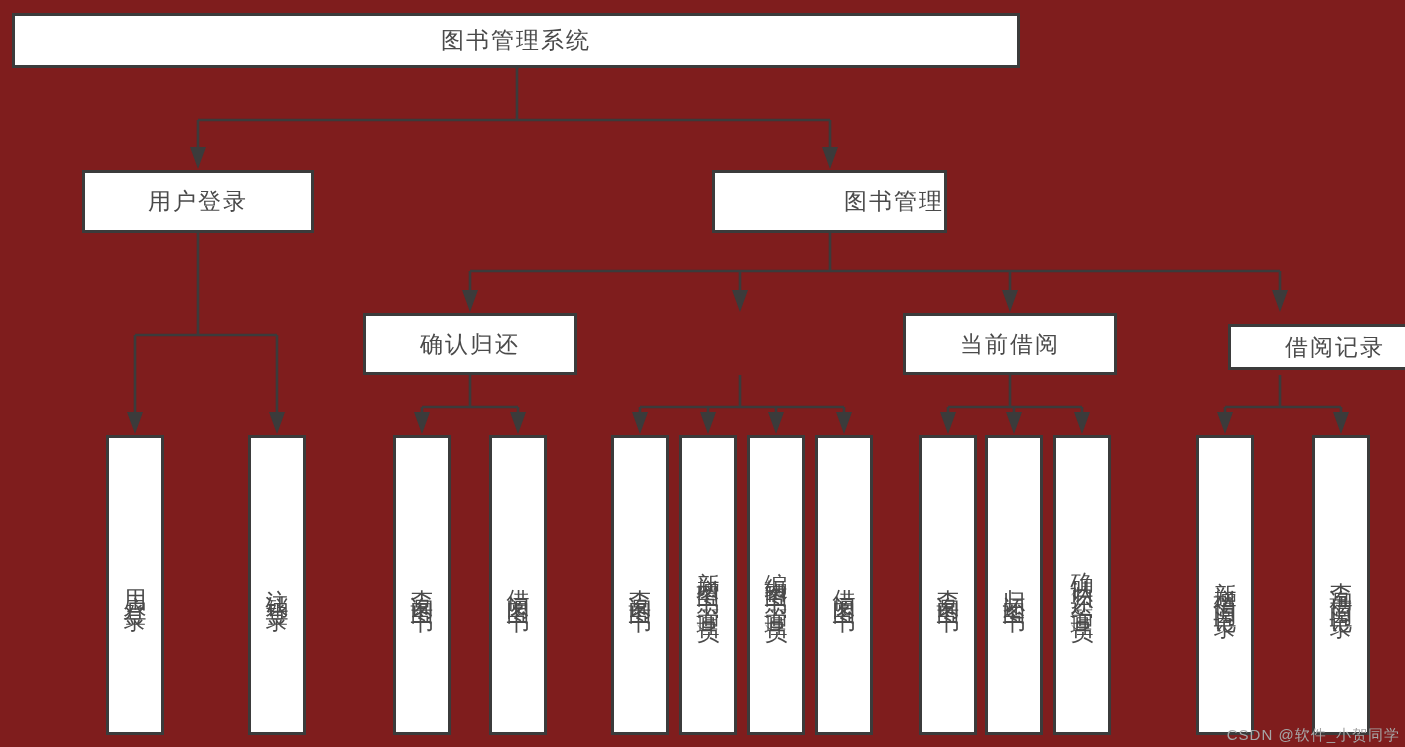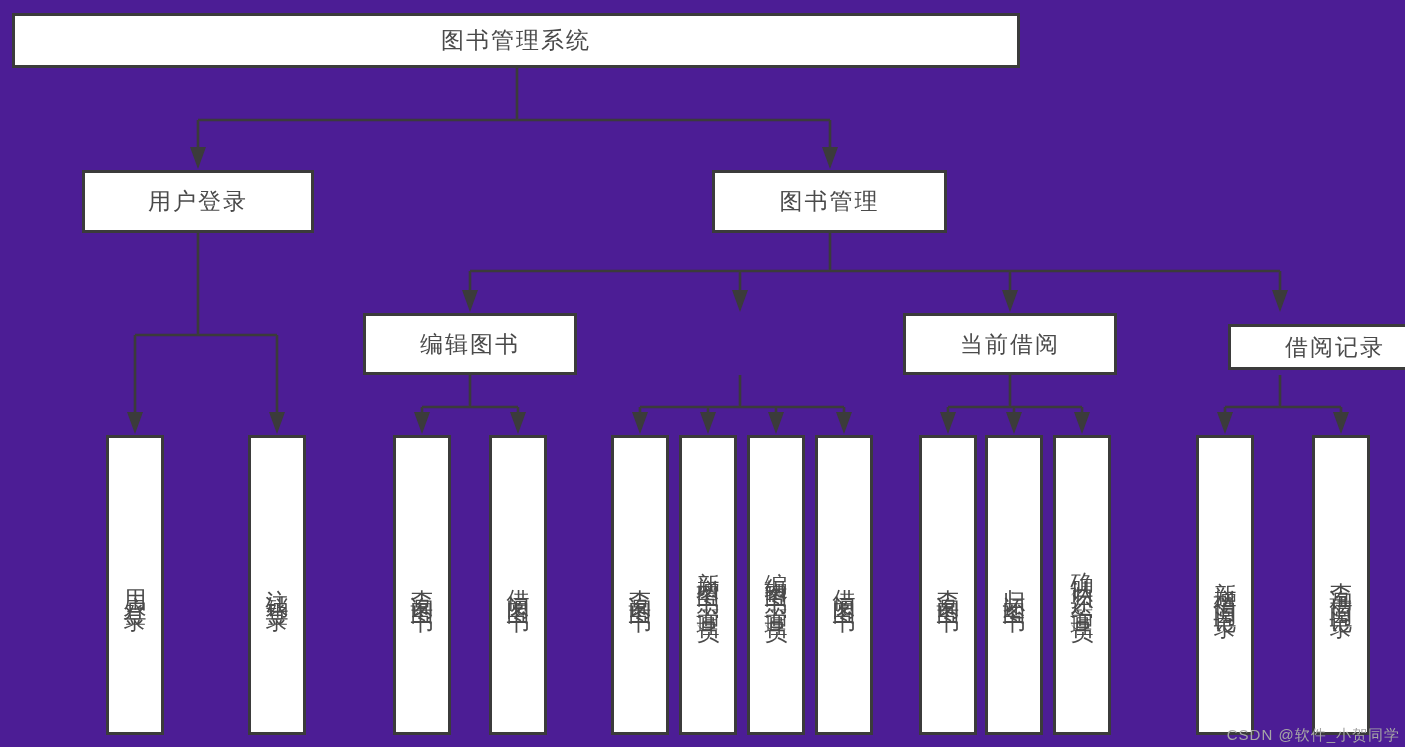--- a/index.html
+++ b/index.html
@@ -1,19 +1,19 @@
 <!DOCTYPE html>
 <html><head>
 <meta charset="utf-8">
 <style>
   html,body{margin:0;padding:0;background:#ffffff;}
   #canvas{
     position:relative;
     width:1405px;height:747px;
-    background:#4c1d95;
+    background:#7f1d1d;
     font-family:"Liberation Sans","DejaVu Sans",sans-serif;
     overflow:hidden;
   }
   #wires{position:absolute;left:0;top:0;width:1405px;height:747px;pointer-events:none;}
   .node{
     position:absolute;
     box-sizing:border-box;
     background:#ffffff;
     border:3px solid #3b3b3b;
     display:flex;align-items:center;justify-content:center;
@@ -88,26 +88,26 @@
     </g>
   </svg>
 
   <div class="node h" style="left:12px;top:13px;width:1008px;height:55px;">
     <span>图书管理系统</span>
   </div>
 
   <div class="node h" style="left:82px;top:170px;width:232px;height:63px;">
     <span>用户登录</span>
   </div>
-  <div class="node h" style="left:712px;top:170px;width:235px;height:63px;">
+  <div class="node h" style="left:712px;top:170px;width:235px;height:63px;justify-content:flex-end;">
     <span>图书管理</span>
   </div>
 
   <div class="node h" style="left:363px;top:313px;width:214px;height:62px;">
-    <span>编辑图书</span>
+    <span>确认归还</span>
   </div>
   <div class="node h" style="left:903px;top:313px;width:214px;height:62px;text-align:center;">
     <span>当前借阅</span>
   </div>
   <div class="node h" style="left:1228px;top:313px;width:214px;height:46px;margin-top:11px;">
     <span>借阅记录</span>
   </div>
 
   <div class="node v" style="left:106px;top:435px;width:58px;height:300px;">
     <span>用户登录</span>

